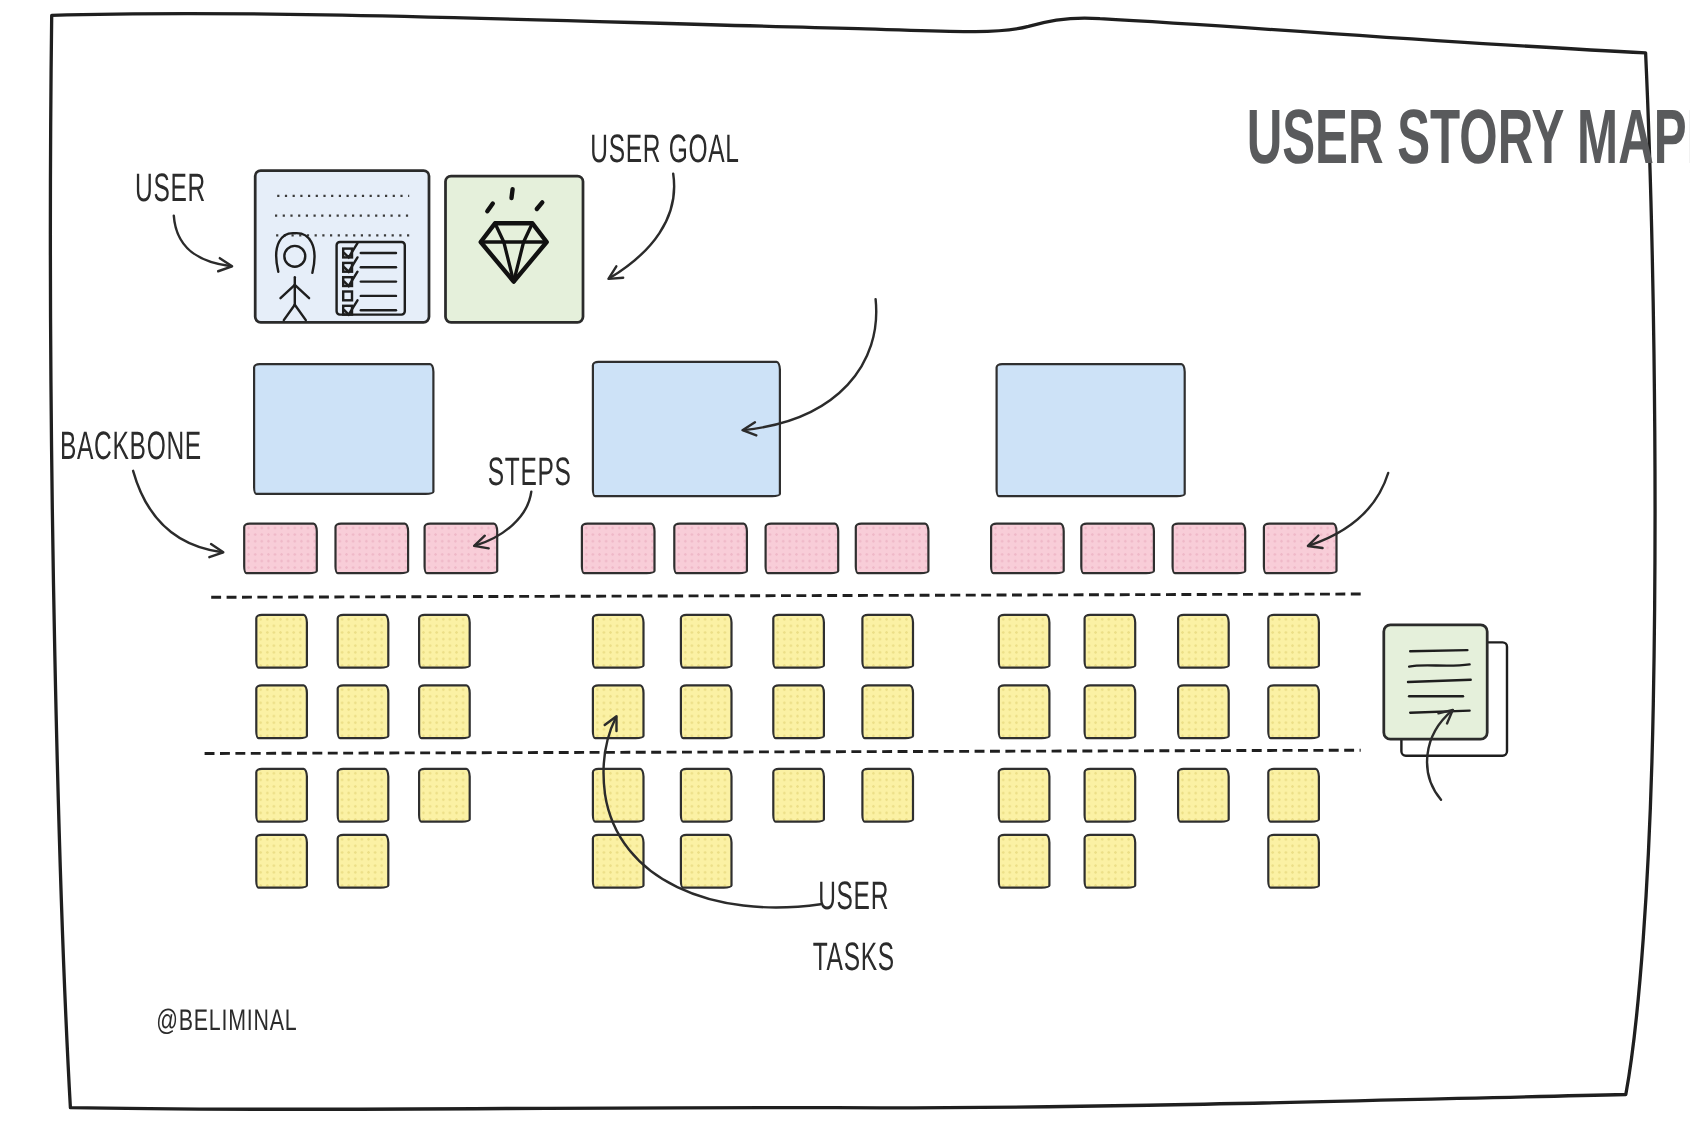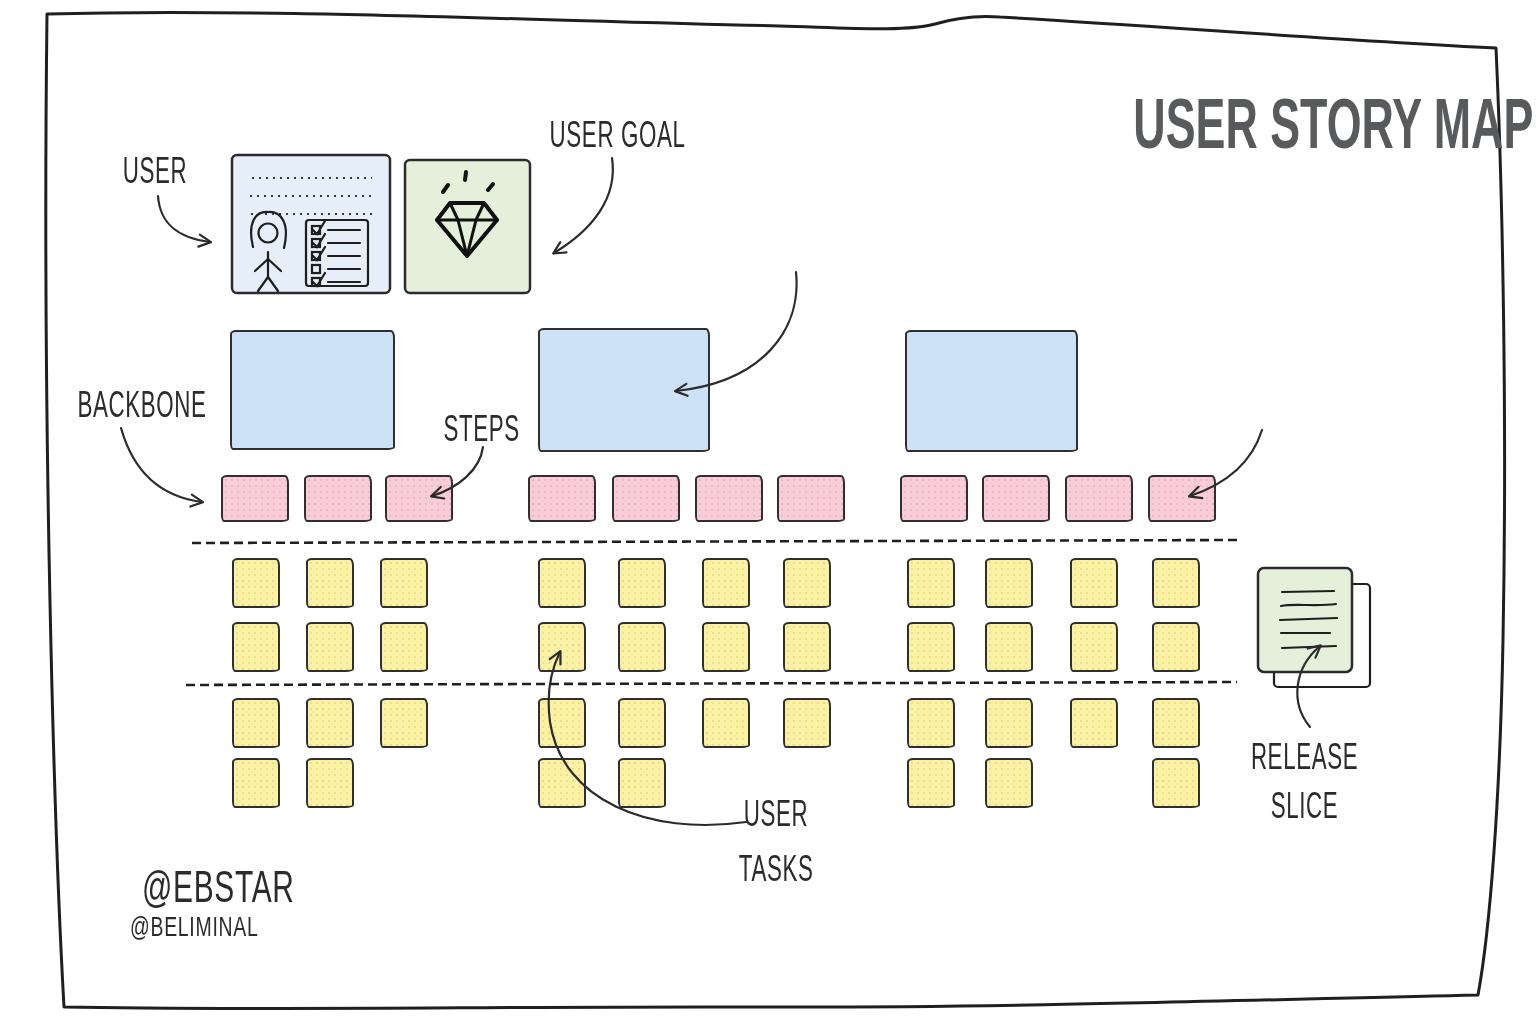--- a/index.html
+++ b/index.html
@@ -178,38 +178,33 @@
   </svg>
 
   <div id="text-layer">
     <div class="hand" id="page-title" style="left:990px;top:84px;width:520px;">
       <span>USER STORY MAPPING</span>
     </div>
 
     <div class="hand" style="left:75px;top:150px;width:160px;">
       <span>USER</span></div>
 
-    <div class="hand" style="left:498px;top:114px;width:240px;">
+    <div class="hand" style="left:485px;top:114px;width:240px;">
       <span>USER GOAL</span></div>
 
 
-    <div class="hand" style="left:32px;top:384px;width:220px;">
+    <div class="hand" style="left:9px;top:384px;width:220px;">
       <span>BACKBONE</span></div>
 
     <div class="hand" style="left:402px;top:408px;width:160px;">
       <span>STEPS</span></div>
 
 
     <div class="hand two-line" id="label-user-tasks" style="left:676px;top:790px;width:200px;">
       <span>USER</span><br>
       <span>TASKS</span></div>
 
-    <div class="hand two-line" style="left:1195px;top:736px;width:220px;">
-      <span>RELEASE</span><br>
-      <span>SLICE</span></div>
-
-    <div class="hand attr" id="attr-primary" style="left:142px;top:862px;text-align:left;">
-      <span>@EBSTAR</span></div>
-
-    <div class="hand attr" id="attr-secondary" style="left:130px;top:912px;text-align:center;">
+
+
+    <div class="hand attr" id="attr-secondary" style="left:142px;top:912px;text-align:center;">
       <span>@BELIMINAL</span></div>
   </div>
 </div>
 
 </body></html>

